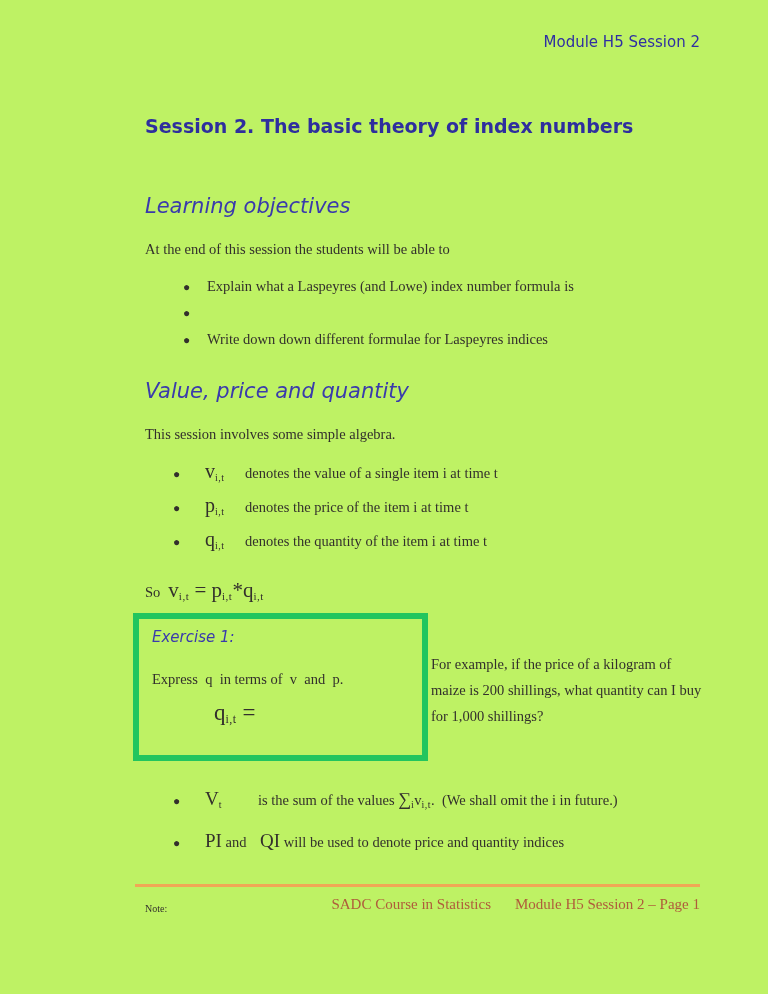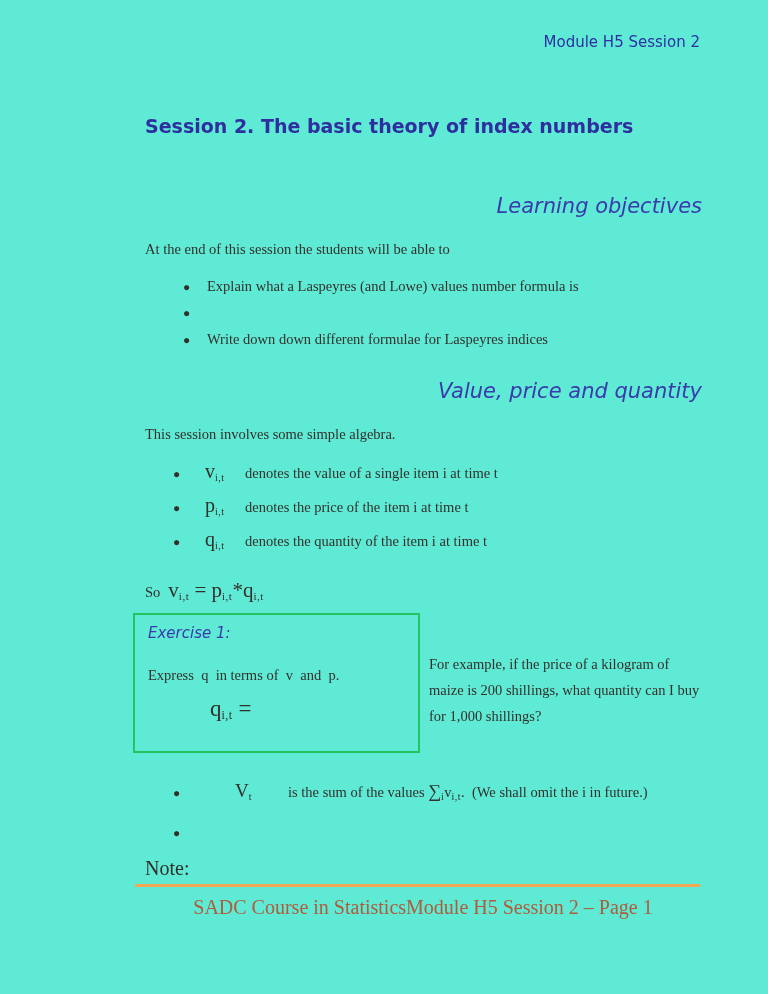--- a/index.html
+++ b/index.html
@@ -1,19 +1,19 @@
 <!DOCTYPE html>
 <html><head>
 <meta charset="utf-8">
 <style>
   html,body{margin:0;padding:0;background:#ffffff;}
   .page{
     position:relative;
     width:768px;height:994px;
-    background:#5eead4;
+    background:#bef264;
     overflow:hidden;
     font-family:"Liberation Serif", serif;
     color:#33302c;
   }
   
   .header-row{
     padding-top:33px;
     margin-right:68px;
     text-align:right;
     font-family:"DejaVu Sans", sans-serif;
@@ -34,21 +34,20 @@
     color:#2e2e9e;
   }
   .section-heading{
     margin:54px 0 0 0;
     font-family:"DejaVu Sans", sans-serif;
     font-style:italic;
     font-weight:normal;
     font-size:21px;
     line-height:28px;
     color:#3a3aac;
-    text-align:right;
   }
   .section-heading.second{margin-top:24px;}
   .body-text{
     font-size:14.5px;
     line-height:19px;
     margin:20px 0 0 0;
   }
   
   .bullet-list{margin:14px 0 0 0;}
   .bullet-row{
@@ -90,85 +89,86 @@
   .star-big{font-size:19px;}
   
   .exercise-row{
     display:flex;
     margin:10px 0 0 -12px;
   }
   .exercise-box{
     width:270px;
     flex:0 0 270px;
     height:127px;
-    border:2px solid #22c55e;
+    border:6px solid #22c55e;
     padding:9px 0 0 13px;
   }
   .exercise-title{
     font-family:"DejaVu Sans", sans-serif;
     font-style:italic;
     font-size:15px;
     color:#3a3aac;
   }
   .exercise-prompt{
     margin-top:25px;
     font-size:14.5px;
     white-space:pre-wrap;
   }
   .exercise-answer{
     margin:12px 0 0 62px;
     font-size:23px;
   }
   .exercise-answer .sub{font-size:12px;}
   .exercise-side{
-    margin-left:9px;
+    margin-left:3px;
     padding-top:38px;
     width:272px;
     font-size:14.5px;
     line-height:26px;
   }
   
   .notation-list{margin-top:20px;}
   .notation-row{
     display:flex;
     align-items:baseline;
     line-height:36px;
     font-size:14.5px;
   }
   .notation-row .bullet-dot{margin-left:28px;width:32px;flex:0 0 32px;}
-  .cap-symbol{font-size:19px;margin-left:30px;}
+  .cap-symbol{font-size:19px;}
   .cap-symbol .sub{font-size:10px;}
   .sigma{font-size:18px;}
   .gap-left{margin-left:10px;}
   .pre-wrap{white-space:pre-wrap;}
   .sum-text{margin-left:36px;}
   
   .note-row{
     display:flex;
-    margin-top:4px;
-    font-size:20px;
+    margin-top:34px;
+    font-size:10px;
     line-height:27px;
     gap:12px;
   }
   .note-label{width:82px;flex:0 0 82px;}
   .note-text{width:475px;}
   
   .footer-rule{
     position:absolute;
     left:135px;top:884px;
     width:565px;height:3px;
     background:#f0a855;
   }
   .footer-row{
     position:absolute;
     left:146px;right:68px;top:896px;
     display:flex;
-    justify-content:center;
-    font-size:20px;
+    justify-content:flex-end;
+    font-size:15px;
     color:#af5c3b;
+    gap:24px;
   }
 </style>
 </head>
 <body>
 
 <div class="page">
 
   <div class="header-row">
     <span>Module H5 Session 2</span>
   </div>
@@ -177,21 +177,21 @@
 
     <h1 class="doc-title">Session 2. The basic theory of index numbers</h1>
 
     <h2 class="section-heading">Learning objectives</h2>
 
     <p class="body-text">At the end of this session the students will be able to</p>
 
     <div class="bullet-list">
       <div class="bullet-row">
         <span class="bullet-dot">●</span>
-        <span>Explain what a Laspeyres (and Lowe) values number formula is</span>
+        <span>Explain what a Laspeyres (and Lowe) index number formula is</span>
       </div>
       <div class="bullet-row">
         <span class="bullet-dot">●</span>
       </div>
       <div class="bullet-row">
         <span class="bullet-dot">●</span>
         <span>Write down down different formulae for Laspeyres indices</span>
       </div>
     </div>
 
@@ -232,20 +232,21 @@
     </div>
 
     <div class="notation-list">
       <div class="notation-row">
         <span class="bullet-dot">●</span>
         <span class="cap-symbol"><span>V</span><span class="sub">t</span></span>
         <span class="sum-text"><span class="pre-wrap">is the sum of the values </span><span class="sigma">∑</span><span class="sub">i</span><span>v</span><span class="sub">i,t</span><span class="pre-wrap">.  (We shall omit the i in future.)</span></span>
       </div>
       <div class="notation-row">
         <span class="bullet-dot">●</span>
+        <span><span class="cap-symbol">PI</span><span class="pre-wrap"> and </span><span class="cap-symbol gap-left">QI</span><span class="pre-wrap"> will be used to denote price and quantity indices</span></span>
       </div>
     </div>
 
     <div class="note-row">
       <span class="note-label">Note:</span>
     </div>
 
   </div>
 
   <div class="footer-rule"></div>

